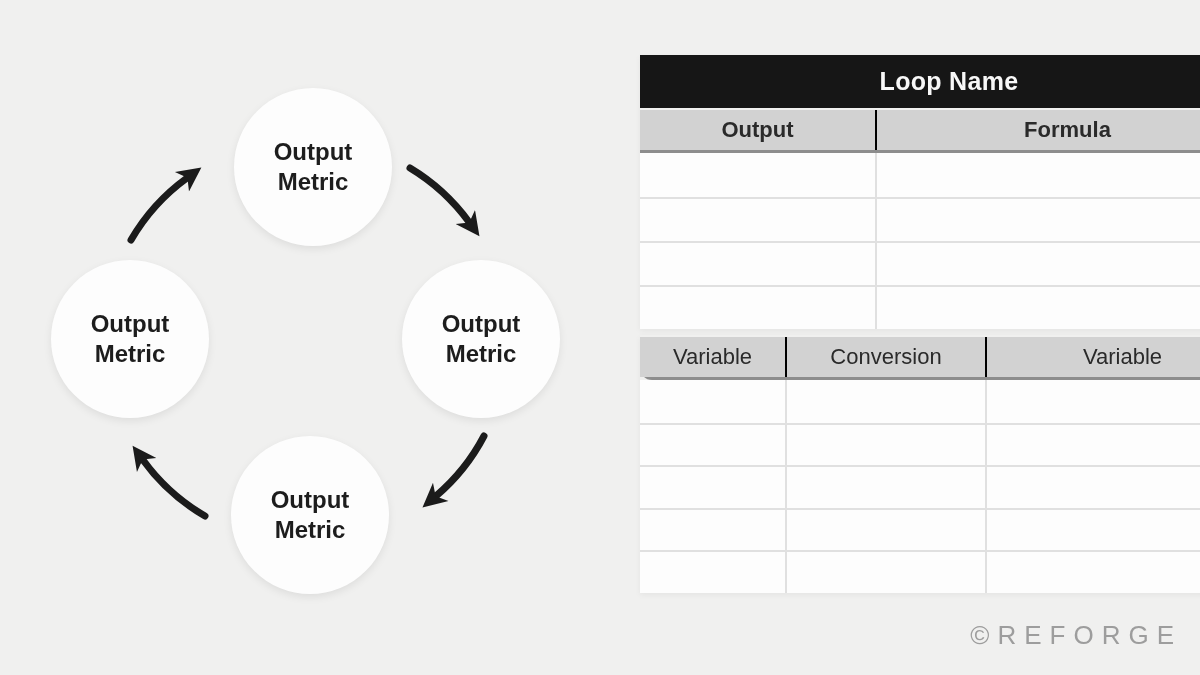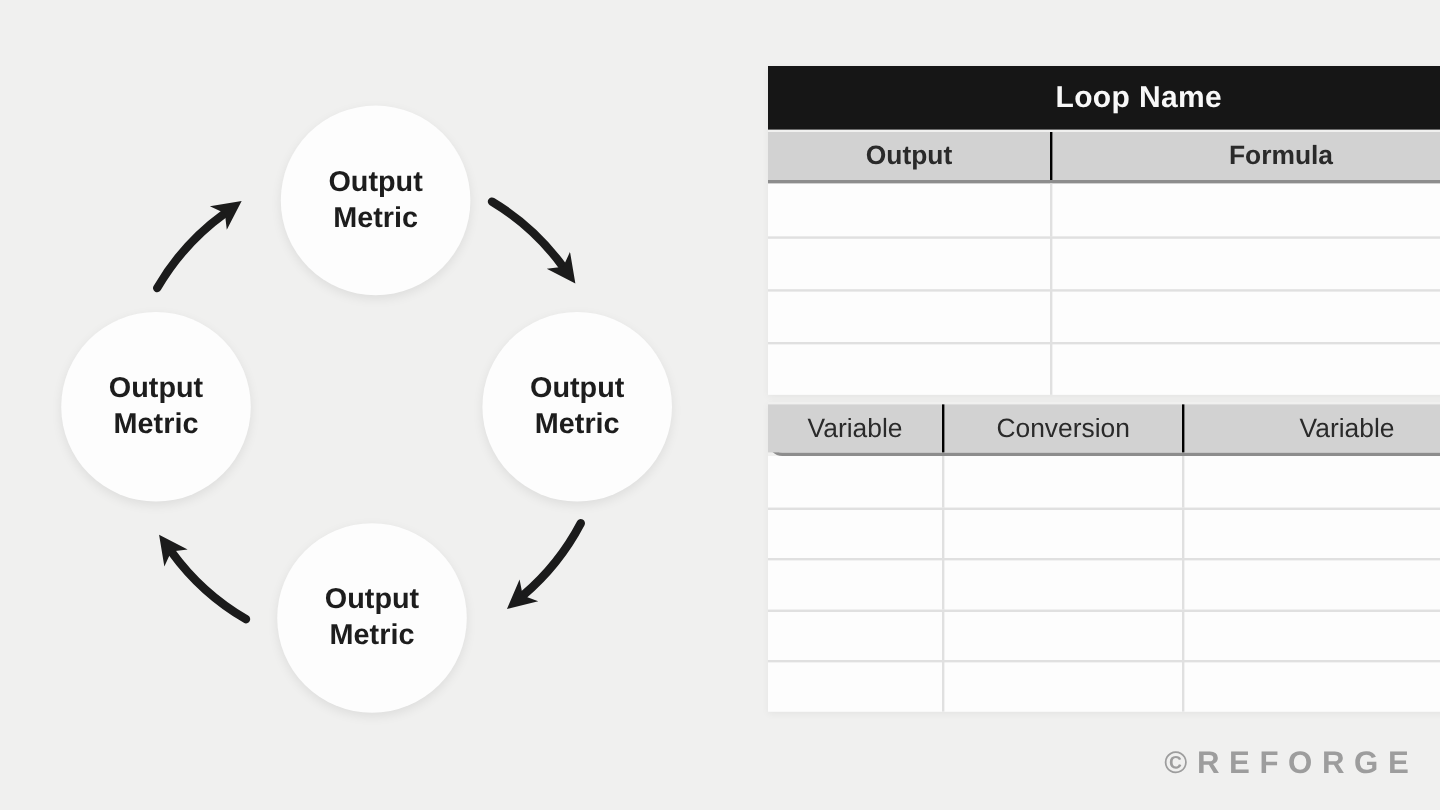--- a/index.html
+++ b/index.html
@@ -46,21 +46,21 @@
   .t-conv .t-head, .t-conv .t-row { grid-template-columns:145px 200px 1fr;border-radius:12px; }
   .t-loop .t-row { height:44px; }
   .t-conv .t-row { height:42.5px; }
   .t-row > div { background:#fdfdfd; border-left:2px solid #e0e0e0; }
   .t-row > div:first-child { border-left:none; }
   .t-row + .t-row > div { border-top:2px solid #e0e0e0; }
 
   
   .watermark {
     position:absolute; right:18px; top:620px; z-index:5;
-    color:#9d9d9d; font-size:26px; font-weight:bold; letter-spacing:8px;
+    color:#9d9d9d; font-size:26px; font-weight:normal; letter-spacing:8px;
     white-space:nowrap;
   }
 </style>
 </head>
 <body>
 
 <div class="stage">
 
   <div class="diagram">
     <svg width="620" height="675" viewBox="0 0 620 675">

